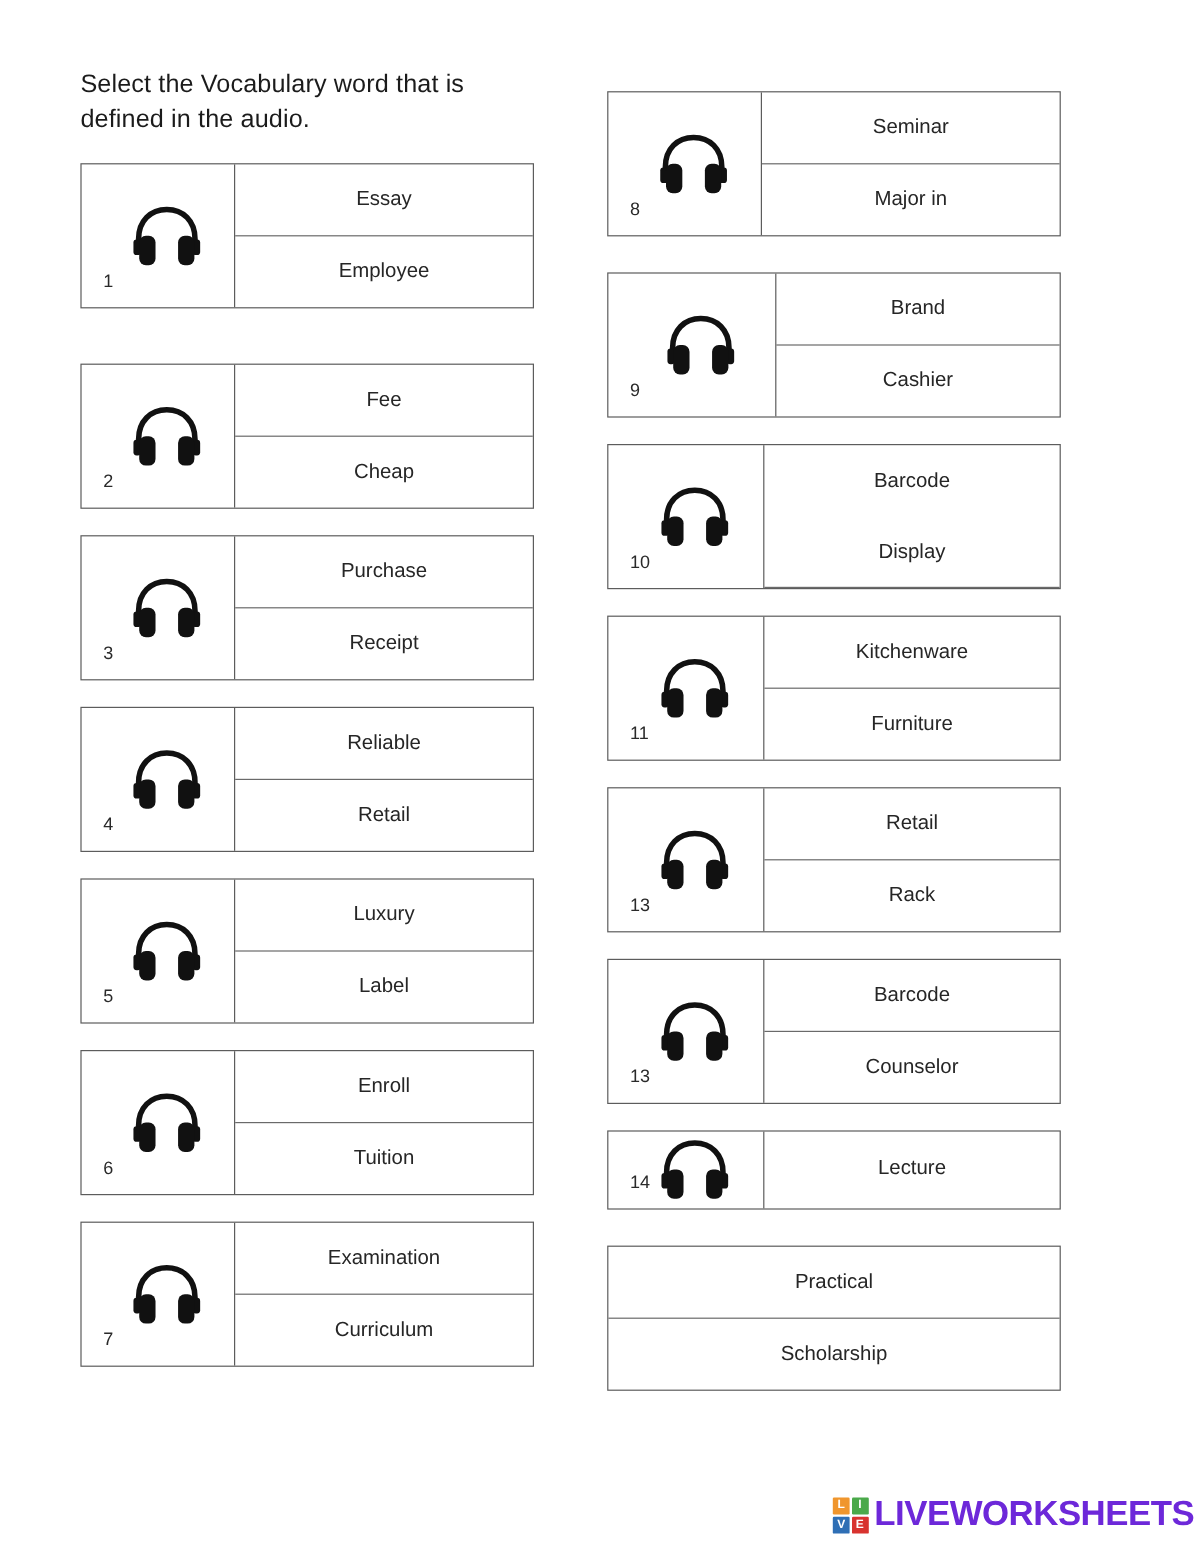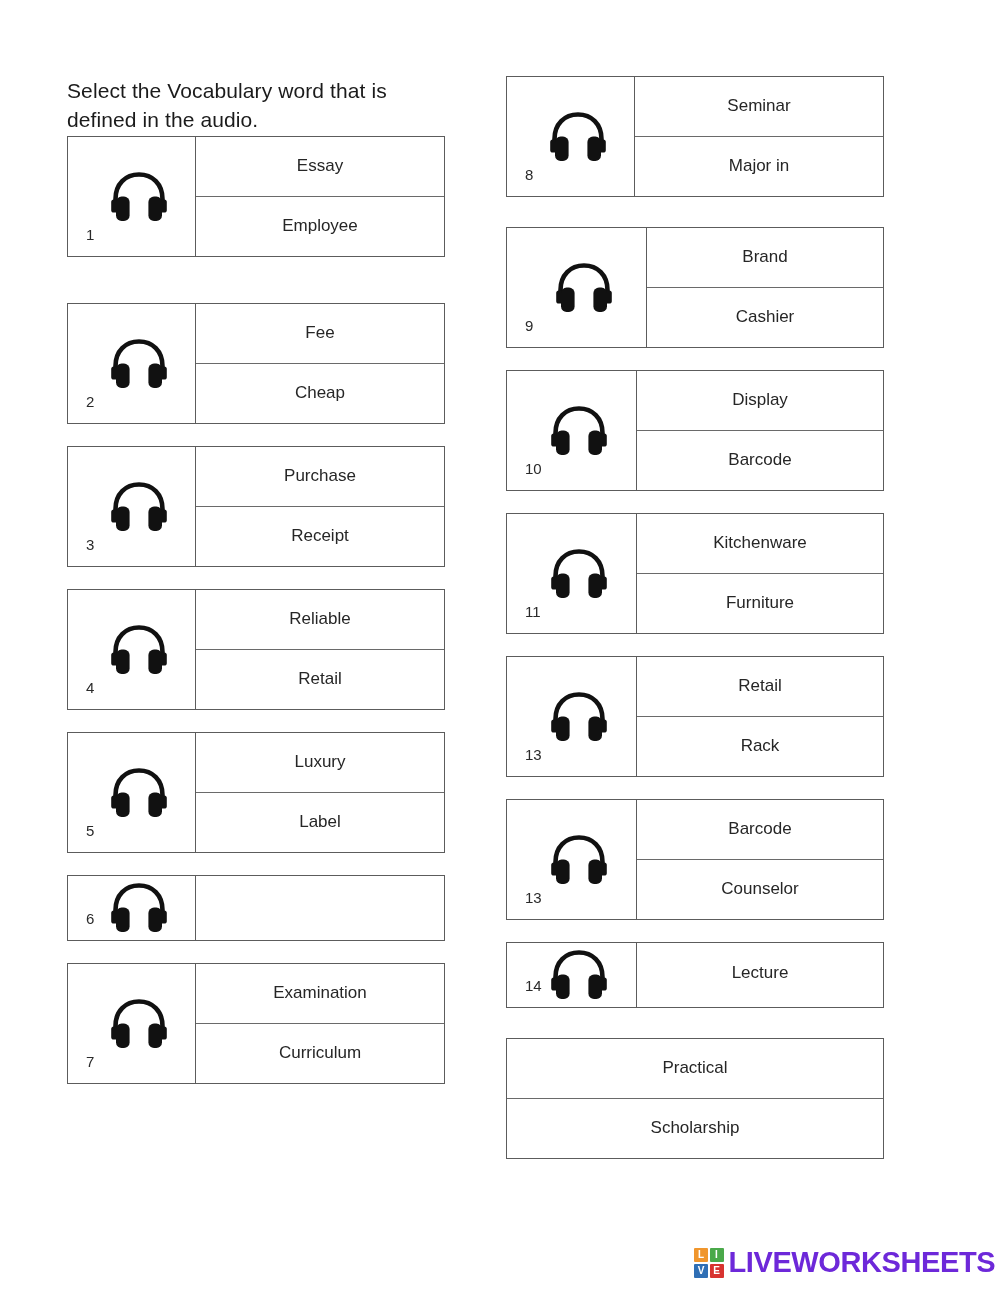--- a/index.html
+++ b/index.html
@@ -26,21 +26,20 @@
   .title {
     position: absolute;
     left: 67px;
     top: 56px;
     width: 390px;
     font-size: 21px;
     line-height: 29px;
     color: #1b1b1b;
     font-weight: 400;
     letter-spacing: 0.1px;
-    margin-top: 20px;
   }
 
   
   .col {
     position: absolute;
   }
   .col-left {
     left: 67px;
     top: 136px;
     width: 378px;
@@ -254,20 +253,24 @@
             <svg class="hp-icon" viewBox="0 0 62 56" xmlns="http://www.w3.org/2000/svg" aria-hidden="true">
               <path d="M7.5 40 V30 C7.5 15 17.5 5.5 31 5.5 C44.5 5.5 54.5 15 54.5 30 V40" fill="none" stroke="#111111" stroke-width="4.6" stroke-linecap="round"></path>
               <rect x="3.2" y="30.5" width="6.2" height="13" rx="2.6" fill="#111111"></rect>
               <rect x="52.6" y="30.5" width="6.2" height="13" rx="2.6" fill="#111111"></rect>
               <rect x="8.0" y="27.5" width="13.6" height="24.5" rx="5.6" fill="#111111"></rect>
               <rect x="40.4" y="27.5" width="13.6" height="24.5" rx="5.6" fill="#111111"></rect>
             </svg>
           </span>
           <span class="q-num">6</span>
         </div>
+        <div class="q-options">
+          <div class="q-opt first">Enroll</div>
+          <div class="q-opt">Tuition</div>
+        </div>
       </div>
       <div class="q">
         <div class="q-icon-cell">
           <span>
             <svg class="hp-icon" viewBox="0 0 62 56" xmlns="http://www.w3.org/2000/svg" aria-hidden="true">
               <path d="M7.5 40 V30 C7.5 15 17.5 5.5 31 5.5 C44.5 5.5 54.5 15 54.5 30 V40" fill="none" stroke="#111111" stroke-width="4.6" stroke-linecap="round"></path>
               <rect x="3.2" y="30.5" width="6.2" height="13" rx="2.6" fill="#111111"></rect>
               <rect x="52.6" y="30.5" width="6.2" height="13" rx="2.6" fill="#111111"></rect>
               <rect x="8.0" y="27.5" width="13.6" height="24.5" rx="5.6" fill="#111111"></rect>
               <rect x="40.4" y="27.5" width="13.6" height="24.5" rx="5.6" fill="#111111"></rect>
@@ -325,22 +328,22 @@
               <path d="M7.5 40 V30 C7.5 15 17.5 5.5 31 5.5 C44.5 5.5 54.5 15 54.5 30 V40" fill="none" stroke="#111111" stroke-width="4.6" stroke-linecap="round"></path>
               <rect x="3.2" y="30.5" width="6.2" height="13" rx="2.6" fill="#111111"></rect>
               <rect x="52.6" y="30.5" width="6.2" height="13" rx="2.6" fill="#111111"></rect>
               <rect x="8.0" y="27.5" width="13.6" height="24.5" rx="5.6" fill="#111111"></rect>
               <rect x="40.4" y="27.5" width="13.6" height="24.5" rx="5.6" fill="#111111"></rect>
             </svg>
           </span>
           <span class="q-num">10</span>
         </div>
         <div class="q-options">
+          <div class="q-opt">Barcode</div>
           <div class="q-opt first">Display</div>
-          <div class="q-opt">Barcode</div>
         </div>
       </div>
       <div class="q">
         <div class="q-icon-cell xwide">
           <span>
             <svg class="hp-icon" viewBox="0 0 62 56" xmlns="http://www.w3.org/2000/svg" aria-hidden="true">
               <path d="M7.5 40 V30 C7.5 15 17.5 5.5 31 5.5 C44.5 5.5 54.5 15 54.5 30 V40" fill="none" stroke="#111111" stroke-width="4.6" stroke-linecap="round"></path>
               <rect x="3.2" y="30.5" width="6.2" height="13" rx="2.6" fill="#111111"></rect>
               <rect x="52.6" y="30.5" width="6.2" height="13" rx="2.6" fill="#111111"></rect>
               <rect x="8.0" y="27.5" width="13.6" height="24.5" rx="5.6" fill="#111111"></rect>

